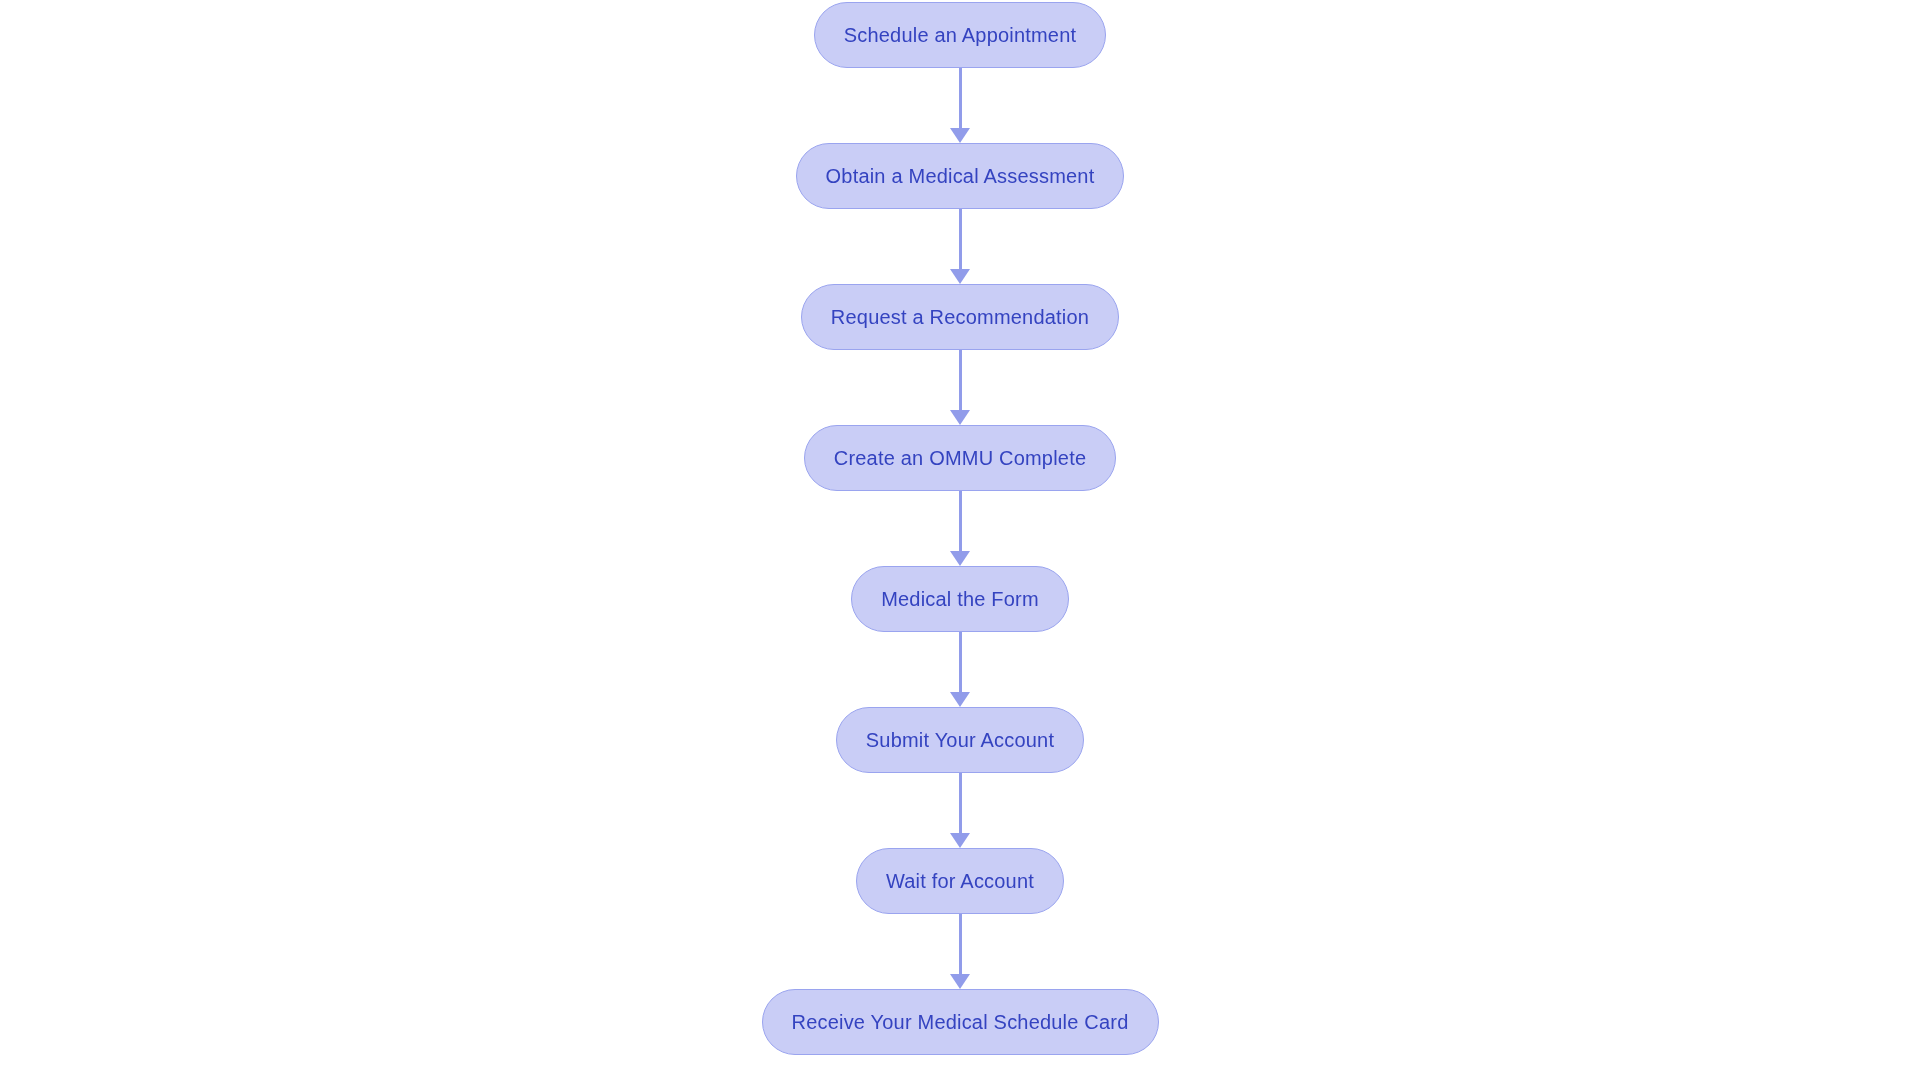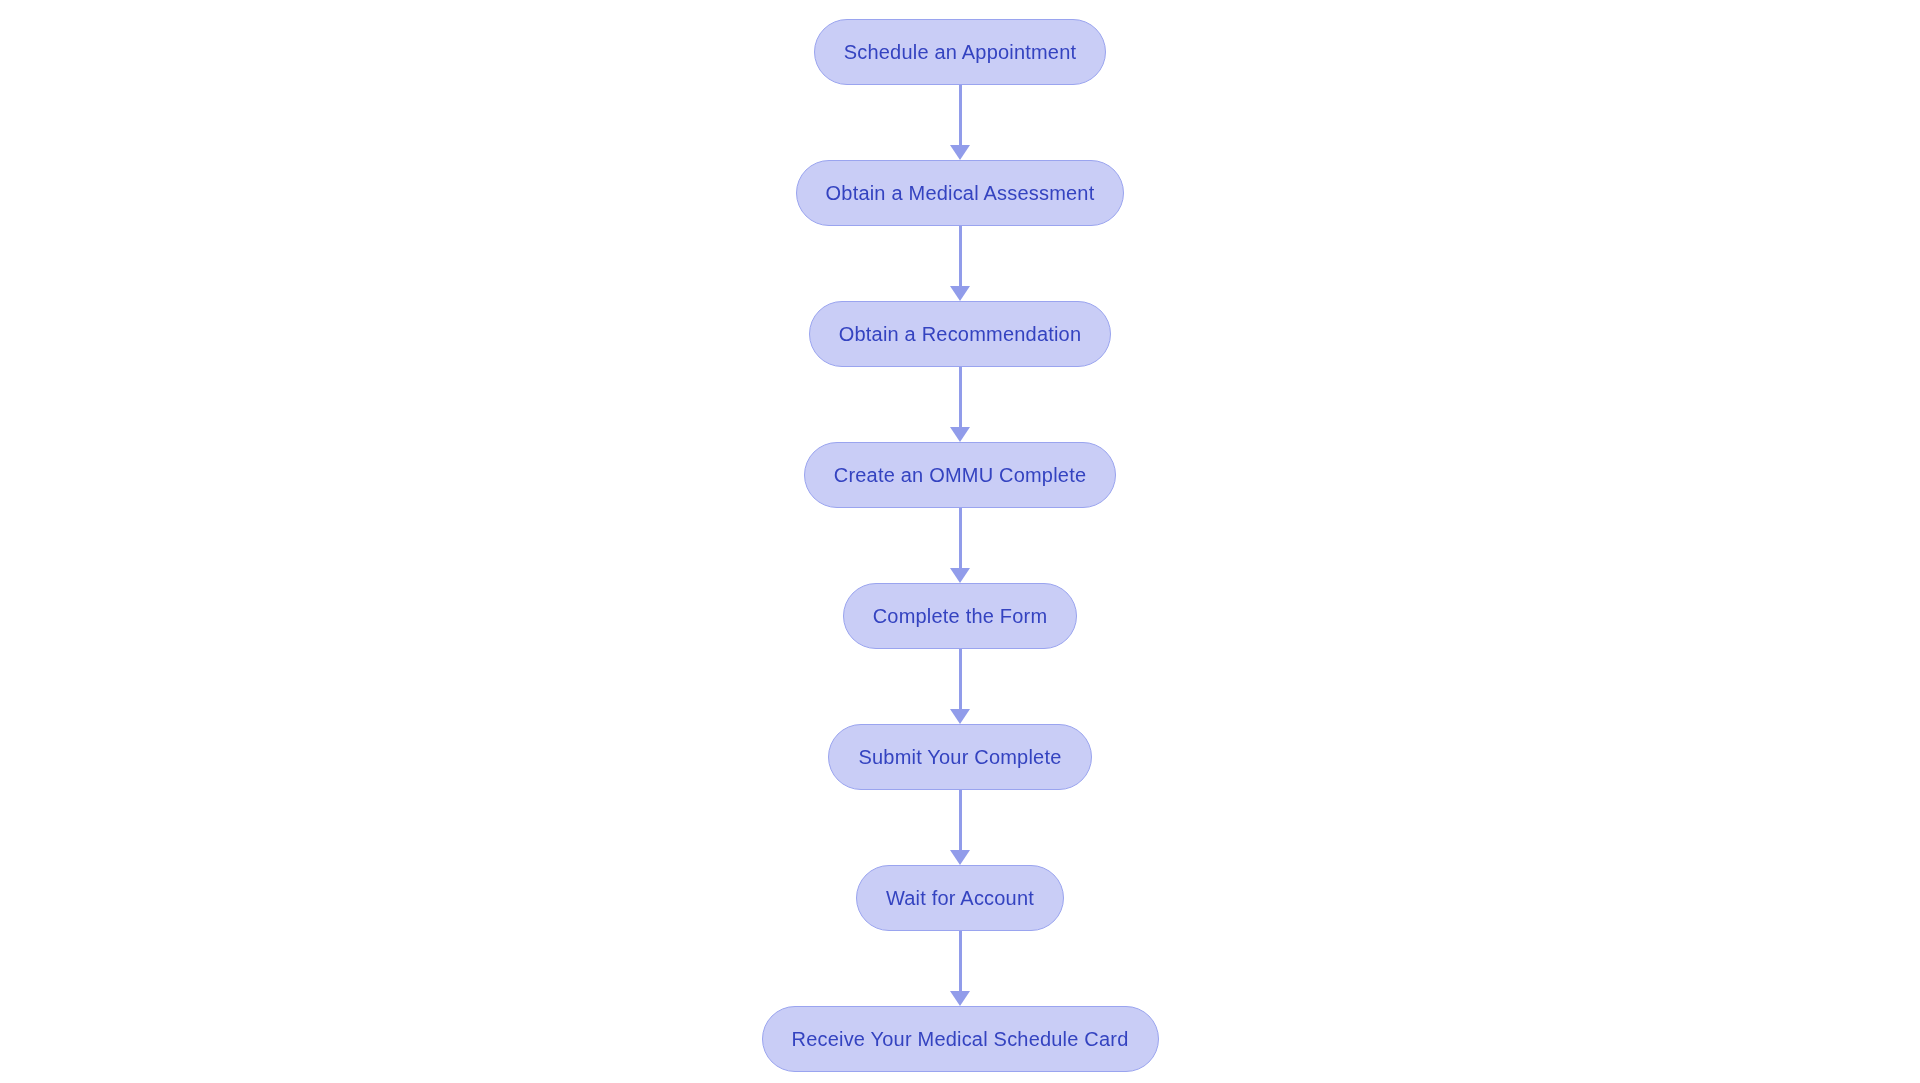--- a/index.html
+++ b/index.html
@@ -18,21 +18,21 @@
     background: var(--bg);
     font-family: "Liberation Sans", sans-serif;
     overflow: hidden;
   }
   .canvas {
     width: 1920px;
     height: 1083px;
     display: flex;
     flex-direction: column;
     align-items: center;
-    padding-top: 19px;
+    padding-top: 2px;
   }
   .flow-node {
     height: 66px;
     padding: 0 29px;
     display: inline-flex;
     align-items: center;
     justify-content: center;
     background: var(--node-fill);
     border: 1.5px solid var(--node-border);
     border-radius: 33px;
@@ -82,48 +82,48 @@
   <div class="flow-node">
     <span>Obtain a Medical Assessment</span>
   </div>
 
   <div class="connector">
     <div class="line"></div>
     <div class="head"></div>
   </div>
 
   <div class="flow-node">
-    <span>Obtain a Recommendation</span>
+    <span>Request a Recommendation</span>
   </div>
 
   <div class="connector">
     <div class="line"></div>
     <div class="head"></div>
   </div>
 
   <div class="flow-node">
     <span>Create an OMMU Complete</span>
   </div>
 
   <div class="connector">
     <div class="line"></div>
     <div class="head"></div>
   </div>
 
   <div class="flow-node">
-    <span>Complete the Form</span>
+    <span>Medical the Form</span>
   </div>
 
   <div class="connector">
     <div class="line"></div>
     <div class="head"></div>
   </div>
 
   <div class="flow-node">
-    <span>Submit Your Complete</span>
+    <span>Submit Your Account</span>
   </div>
 
   <div class="connector">
     <div class="line"></div>
     <div class="head"></div>
   </div>
 
   <div class="flow-node">
     <span>Wait for Account</span>
   </div>

